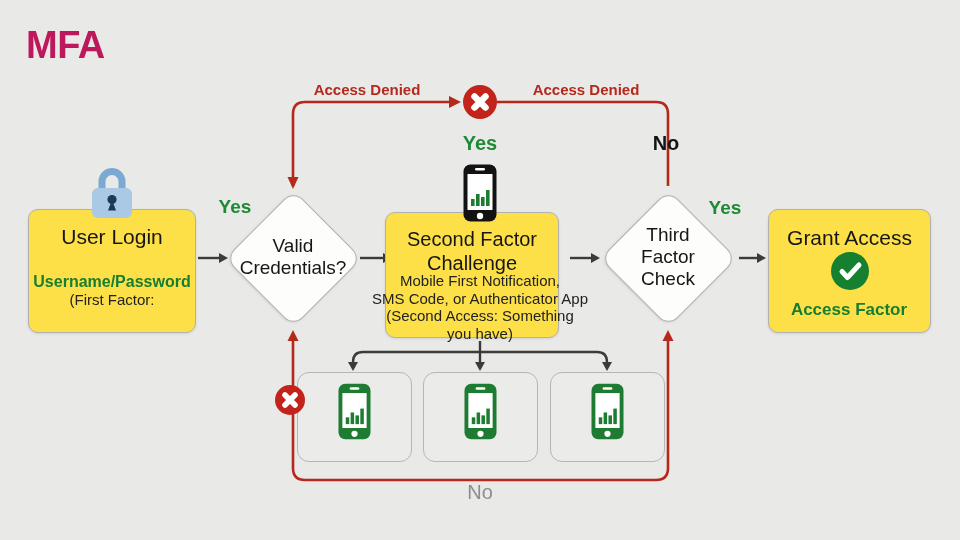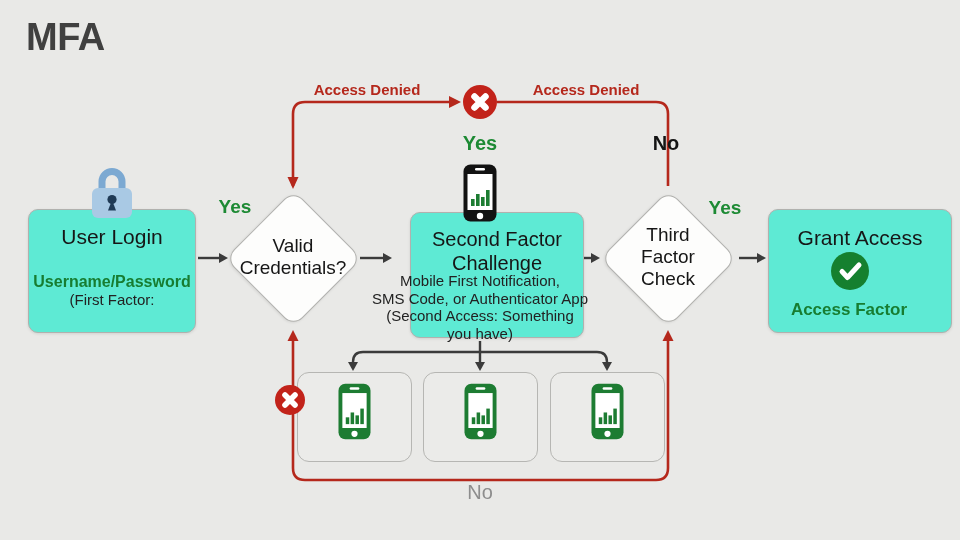--- a/index.html
+++ b/index.html
@@ -3,27 +3,27 @@
 <meta charset="utf-8">
 <style>
   html,body{margin:0;padding:0;}
   .stage{
     position:relative;width:960px;height:540px;overflow:hidden;
     background:#e9e9e7;
     font-family:"Liberation Sans","DejaVu Sans",sans-serif;
     color:#1c1c1c;
   }
   .page-title{
-    position:absolute;left:26px;top:16px;
-    font-size:38px;font-weight:800;letter-spacing:-0.5px;color:#404040;
+    position:absolute;left:26px;top:24px;
+    font-size:38px;font-weight:800;letter-spacing:-0.5px;color:#be185d;
   }
   svg.wires{position:absolute;left:0;top:0;z-index:1;}
   .box{
     position:absolute;z-index:2;box-sizing:border-box;
-    background:#5eead4;border:1.5px solid #b1b1ae;border-radius:10px;
+    background:#fde047;border:1.5px solid #b1b1ae;border-radius:10px;
     box-shadow:0 1px 3px rgba(0,0,0,.10);
     text-align:center;
   }
   .box-title{font-size:21px;line-height:24px;color:#161616;}
   .box-title-sm{font-size:20px;line-height:24px;color:#161616;}
   .green-bold{font-size:16px;line-height:19px;font-weight:700;color:#177d31;}
   .detail{font-size:15px;line-height:18px;color:#222;}
   .diamond-shape{
     position:absolute;z-index:2;width:97px;height:97px;box-sizing:border-box;
     background:#fdfdfc;border:1.5px solid #b1b1ae;border-radius:13px;
@@ -104,21 +104,21 @@
       <path d="M 23 35 l -4 10.5 h 8 z" fill="#1f3a55"></path>
     </svg>
   </div>
 
   <div class="diamond-shape" style="left:244.5px;top:209.5px;"></div>
   <div class="diamond-label" style="left:293px;top:257px;">
     <div>Valid</div>
     <div>Credentials?</div>
   </div>
 
-  <div class="box" style="left:410px;top:212px;width:174px;height:126px;">
+  <div class="box" style="left:385px;top:212px;width:174px;height:126px;">
     <div class="box-title-sm" style="margin-top:14px;">Second Factor</div>
     <div class="box-title-sm">Challenge</div>
   </div>
   <div class="detail-overflow">
     <div>Mobile First Notification,</div>
     <div>SMS Code, or Authenticator App</div>
     <div>(Second Access: Something</div>
     <div>you have)</div>
   </div>
 
@@ -137,21 +137,21 @@
     </svg>
   </div>
 
   <div class="diamond-shape" style="left:619.5px;top:209.5px;"></div>
   <div class="diamond-label" style="left:668px;top:257px;">
     <div>Third</div>
     <div>Factor</div>
     <div>Check</div>
   </div>
 
-  <div class="box" style="left:768px;top:209px;width:184px;height:124px;">
+  <div class="box" style="left:768px;top:209px;width:163px;height:124px;">
     <div class="box-title" style="margin-top:16px;">Grant Access</div>
   </div>
   <div class="icon" style="left:831px;top:252px;">
     <svg width="38" height="38" viewBox="0 0 38 38">
       <circle cx="19" cy="19" r="19" fill="#15802f"></circle>
       <path d="M 11 19.5 L 16.5 25.5 L 28 13" fill="none" stroke="#ffffff" stroke-width="5" stroke-linecap="round" stroke-linejoin="round"></path>
     </svg>
   </div>
   <div class="label subtitle-granted" style="left:849px;top:310px;">Access Factor</div>
 

